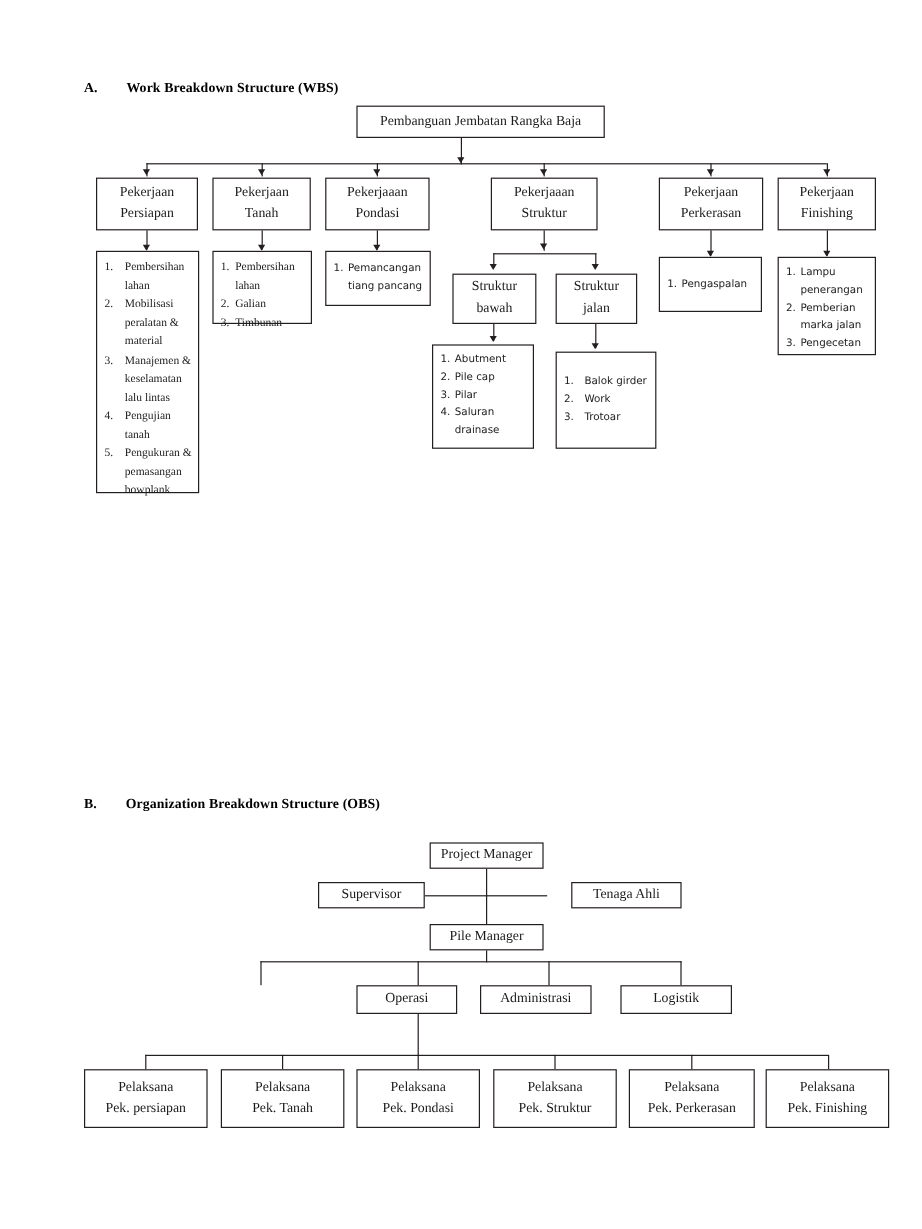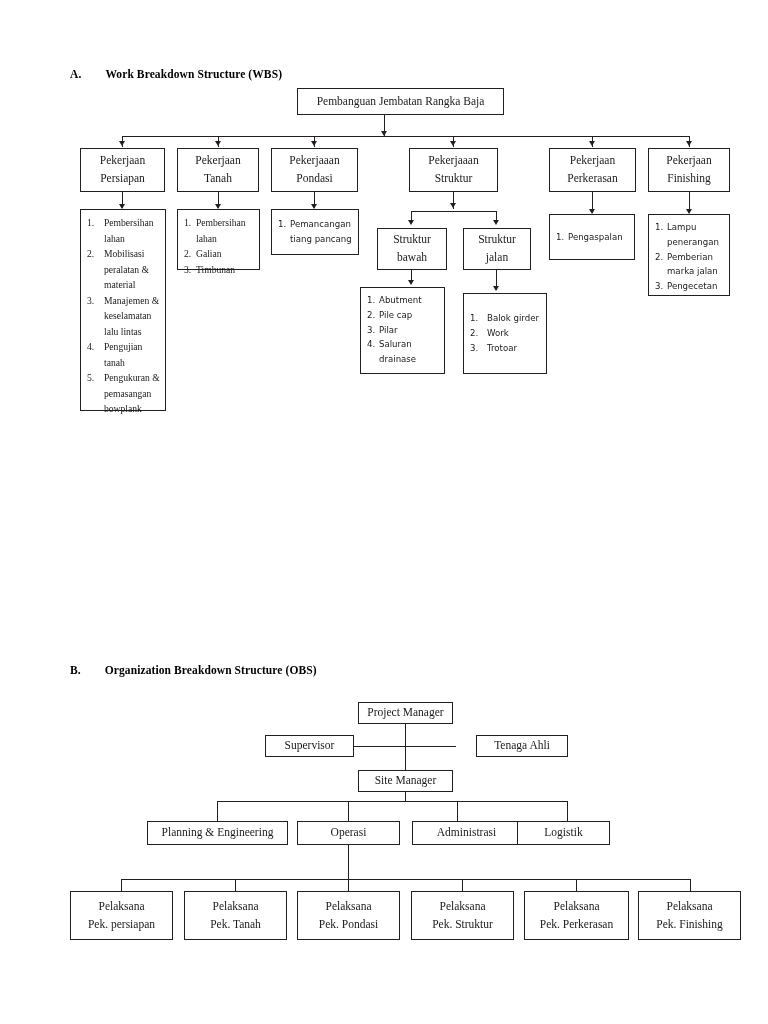--- a/index.html
+++ b/index.html
@@ -276,37 +276,34 @@
   <div class="box" style="left:265px; top:735px; width:89px; height:22px;">
     <span class="ln">Supervisor</span>
   </div>
   <div class="box" style="left:476px; top:735px; width:92px; height:22px;">
     <span class="ln">Tenaga Ahli</span>
   </div>
   <div class="ln-h" style="left:354px; top:746px; width:52px;"></div>
   <div class="ln-h" style="left:405px; top:746px; width:51px;"></div>
 
   <div class="box" style="left:358px; top:770px; width:95px; height:22px;">
-    <span class="ln">Site Manager</span>
+    <span class="ln">Pile Manager</span>
   </div>
 
   <div class="ln-v" style="left:405px; top:792px; height:10px;"></div>
   <div class="ln-h" style="left:217px; top:801px; width:351px;"></div>
   <div class="ln-v" style="left:217px; top:801px; height:20px;"></div>
   <div class="ln-v" style="left:348px; top:801px; height:20px;"></div>
   <div class="ln-v" style="left:457px; top:801px; height:20px;"></div>
   <div class="ln-v" style="left:567px; top:801px; height:20px;"></div>
 
-  <div class="box" style="left:147px; top:821px; width:141px; height:24px;">
-    <span class="ln">Planning &amp; Engineering</span>
-  </div>
-  <div class="box" style="left:297px; top:821px; width:103px; height:24px;">
+  <div class="box" style="left:297px; top:821px; width:84px; height:24px;">
     <span class="ln">Operasi</span>
   </div>
-  <div class="box" style="left:412px; top:821px; width:109px; height:24px;text-align:right;">
+  <div class="box" style="left:400px; top:821px; width:93px; height:24px;text-align:right;">
     <span class="ln">Administrasi</span>
   </div>
   <div class="box" style="left:517px; top:821px; width:93px; height:24px;justify-content:center;">
     <span class="ln">Logistik</span>
   </div>
 
   <div class="ln-v" style="left:348px; top:845px; height:35px;"></div>
   <div class="ln-h" style="left:121px; top:879px; width:569px;"></div>
   <div class="ln-v" style="left:121px; top:879px; height:12px;"></div>
   <div class="ln-v" style="left:235px; top:879px; height:12px;"></div>

